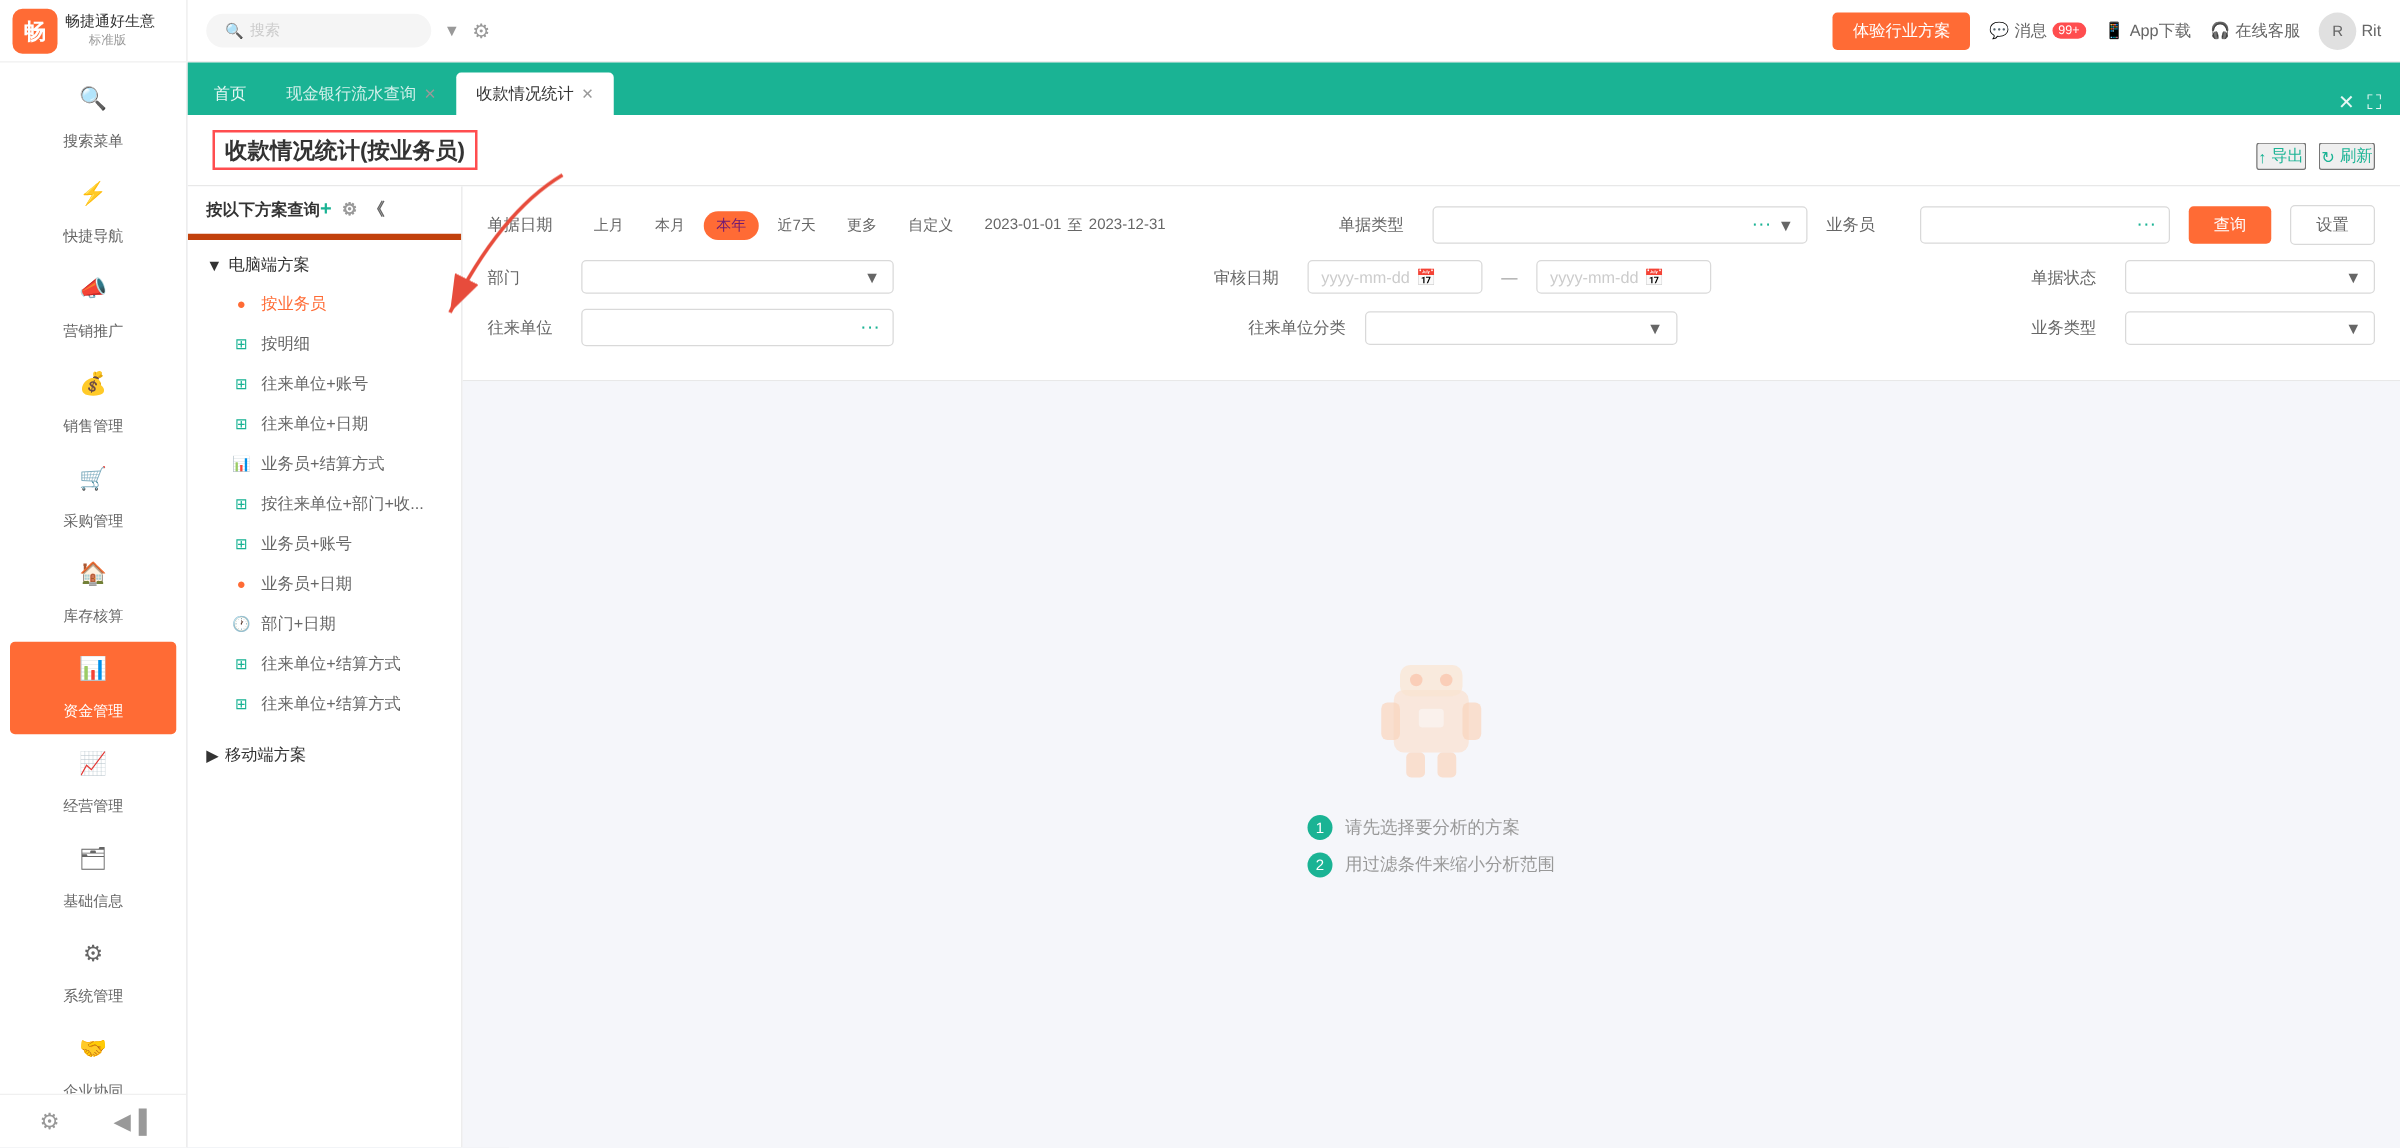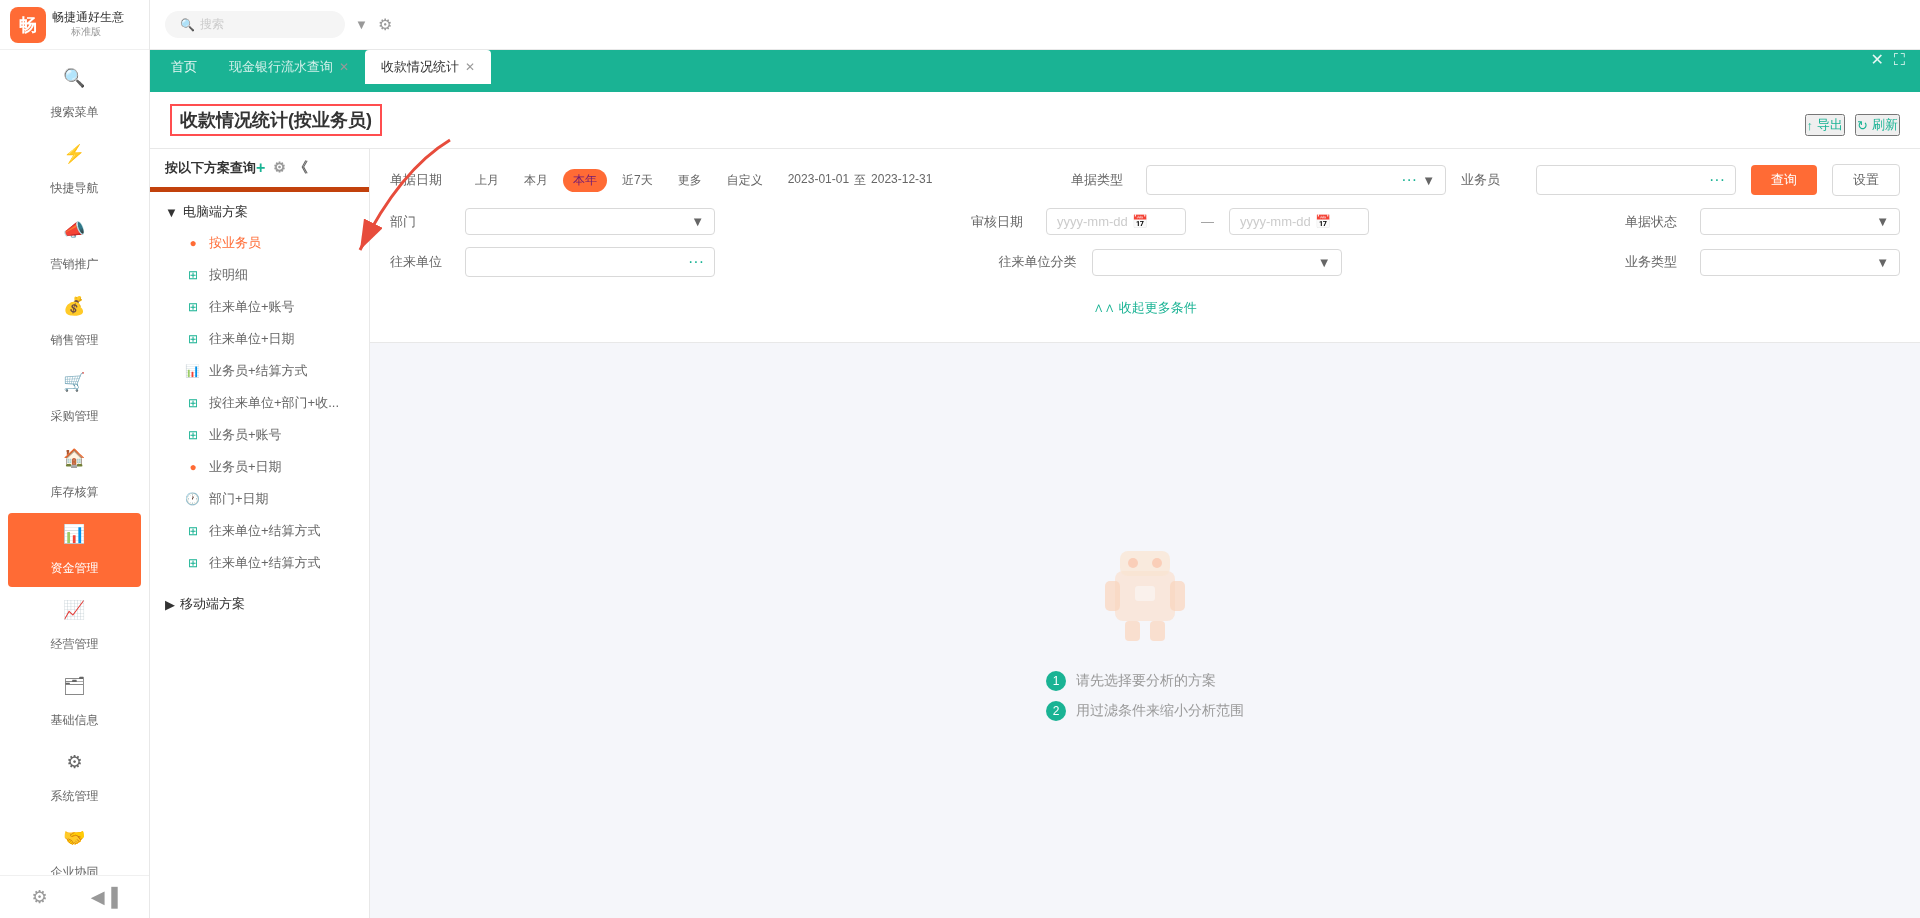--- a/index.html
+++ b/index.html
@@ -31,21 +31,21 @@
     .top-header { height: 50px; background: #fff; border-bottom: 1px solid #e8e8e8; display: flex; align-items: center; padding: 0 15px; justify-content: space-between; }
     .header-left { display: flex; align-items: center; gap: 10px; }
     .header-search { background: #f5f5f5; border-radius: 20px; padding: 5px 15px; color: #999; font-size: 12px; display: flex; align-items: center; gap: 5px; width: 180px; }
     .header-right { display: flex; align-items: center; gap: 15px; }
     .trial-btn { background: #ff6b35; color: #fff; border: none; padding: 6px 16px; border-radius: 4px; font-size: 13px; cursor: pointer; }
     .header-icon-item { display: flex; align-items: center; gap: 4px; color: #666; font-size: 13px; cursor: pointer; }
     .badge { background: #ff4d4f; color: #fff; border-radius: 10px; font-size: 10px; padding: 1px 5px; }
     .header-avatar { width: 30px; height: 30px; background: #ddd; border-radius: 50%; }
 
     
-    .tab-bar { height: 42px; background: #1ab394; display: flex; align-items: flex-start; padding: 0 5px; }
+    .tab-bar { height: 42px; background: #1ab394; display: flex; align-items: flex-end; padding: 0 5px; }
     .tab-item { padding: 8px 16px; color: rgba(255,255,255,0.8); font-size: 13px; cursor: pointer; display: flex; align-items: center; gap: 6px; border-radius: 4px 4px 0 0; }
     .tab-item.active { background: #fff; color: #333; }
     .tab-item .tab-close { font-size: 12px; color: #999; }
     .home-tab { color: rgba(255,255,255,0.9); }
     .tab-bar-end { margin-left: auto; display: flex; align-items: center; gap: 10px; padding-right: 10px; }
     .tab-bar-end span { color: rgba(255,255,255,0.9); font-size: 16px; cursor: pointer; }
 
     
     .content-area { flex: 1; overflow: hidden; display: flex; flex-direction: column; background: #f5f6fa; }
 
@@ -171,20 +171,40 @@
 
     <div class="top-header">
       <div class="header-left">
         <div class="header-search">
           <span>🔍</span>
           <span style="color:#ccc; font-size:12px;">搜索</span>
         </div>
         <span style="color:#999; cursor:pointer;">▼</span>
         <span style="color:#999; cursor:pointer; font-size:16px;">⚙</span>
       </div>
+      <div class="header-right">
+        <button class="trial-btn">体验行业方案</button>
+        <div class="header-icon-item">
+          <span>💬</span>
+          <span>消息</span>
+          <span class="badge">99+</span>
+        </div>
+        <div class="header-icon-item">
+          <span>📱</span>
+          <span>App下载</span>
+        </div>
+        <div class="header-icon-item">
+          <span>🎧</span>
+          <span>在线客服</span>
+        </div>
+        <div class="header-icon-item">
+          <div class="header-avatar" style="background:#e0e0e0; display:flex; align-items:center; justify-content:center; font-size:12px; color:#666;">R</div>
+          <span>Rit</span>
+        </div>
+      </div>
     </div>
 
     <div class="tab-bar">
       <div class="tab-item home-tab">
         <span>首页</span>
       </div>
       <div class="tab-item">
         <span>现金银行流水查询</span>
         <span class="tab-close">✕</span>
       </div>
@@ -358,24 +378,20 @@
                 <span class="arrow">▼</span>
               </div>
               <div style="flex:1;"></div>
               <span class="filter-label">业务类型</span>
               <div class="filter-select" style="min-width:200px;">
                 <span style="flex:1;"></span>
                 <span class="arrow">▼</span>
               </div>
             </div>
 
-            <div class="collapse-bar">
-              <span>∧∧</span>
-              <span>收起更多条件</span>
-            </div>
           </div>
 
           <div class="right-panel">
             <div class="empty-illustration">
 
               <div style="width:120px; height:120px; opacity:0.5;">
                 <svg viewBox="0 0 120 120" xmlns="http://www.w3.org/2000/svg">
                   <rect x="30" y="40" width="60" height="50" rx="8" fill="#ffcba4" opacity="0.7"></rect>
                   <rect x="20" y="50" width="15" height="30" rx="5" fill="#ffb380" opacity="0.7"></rect>
                   <rect x="85" y="50" width="15" height="30" rx="5" fill="#ffb380" opacity="0.7"></rect>

